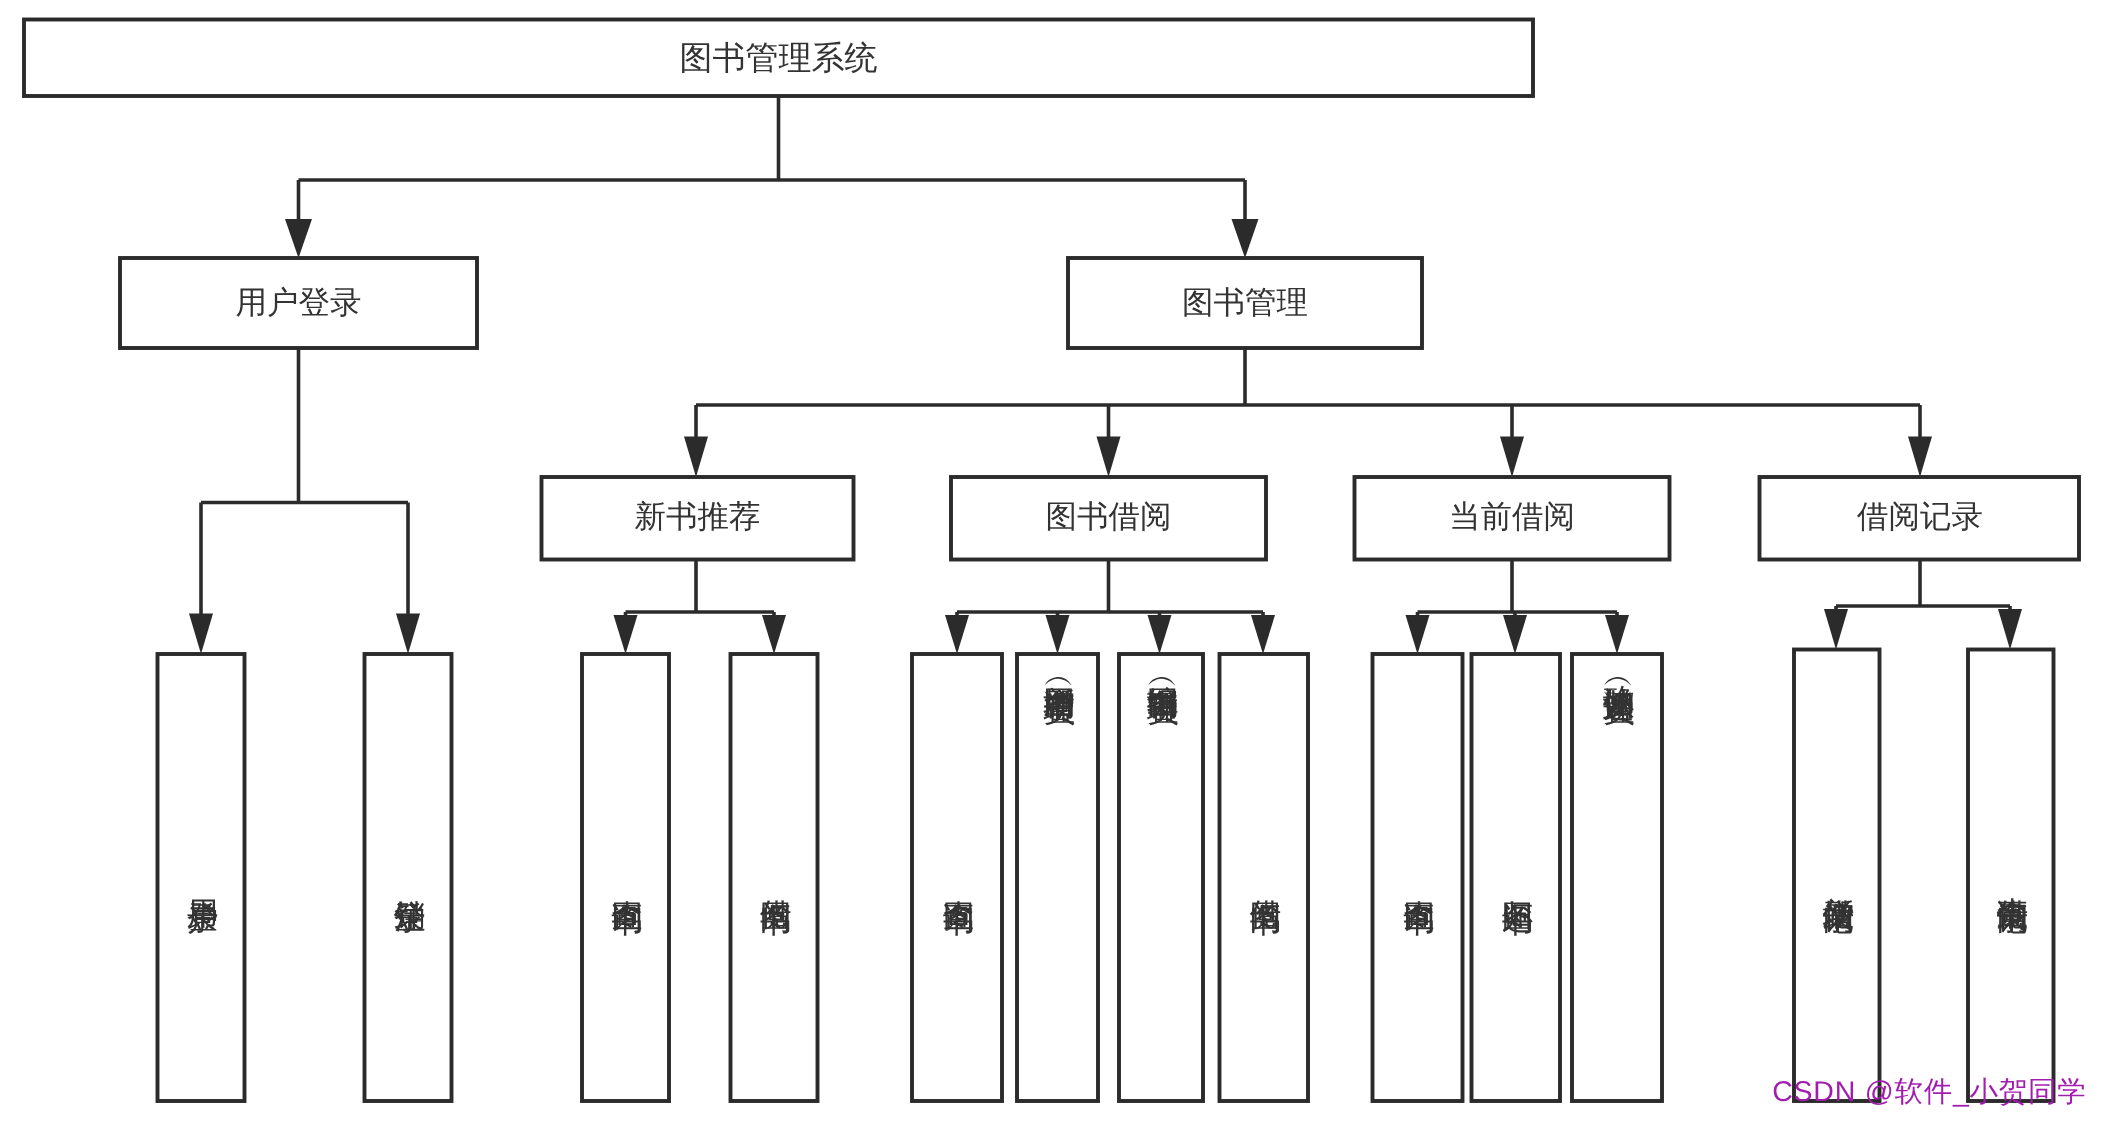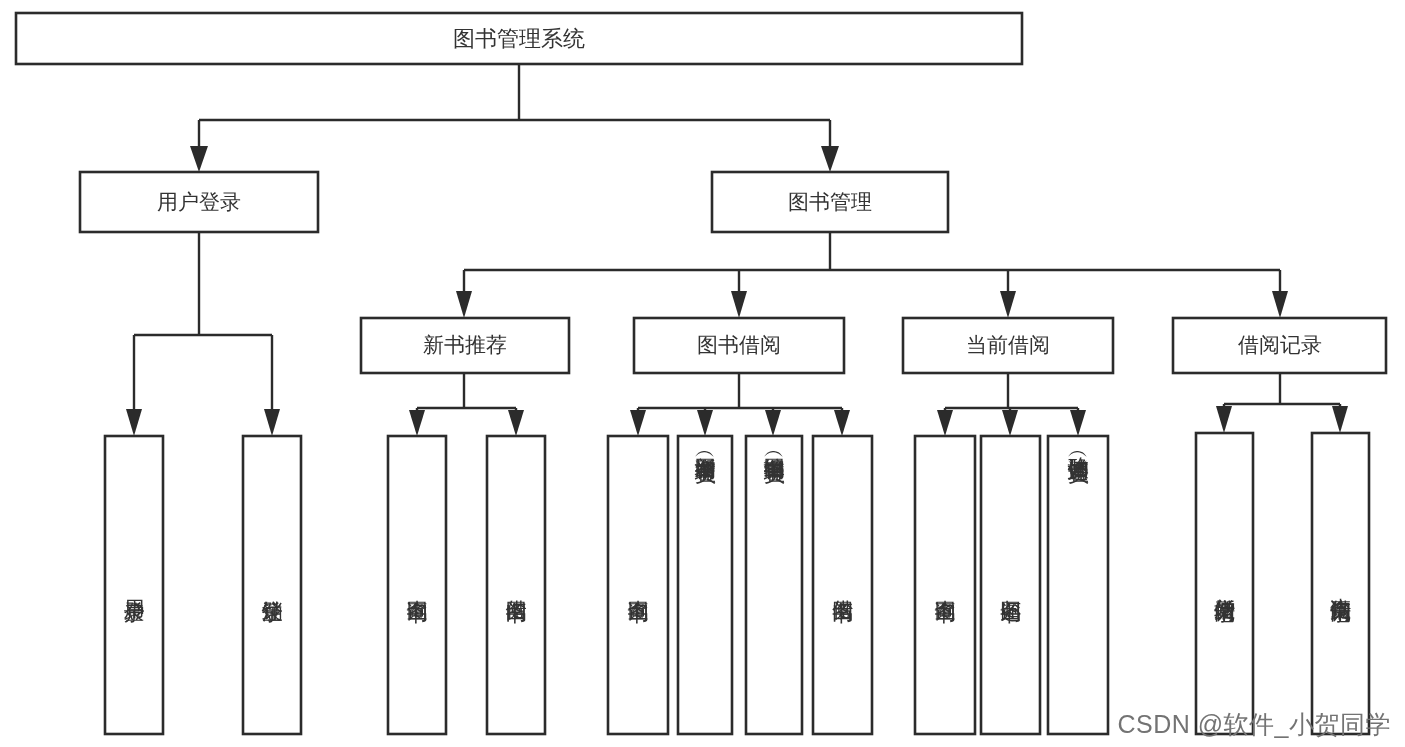--- a/index.html
+++ b/index.html
@@ -74,22 +74,22 @@
     writing-mode: vertical-rl;
     text-orientation: upright;
     letter-spacing: 1px;
     white-space: nowrap;
   }
   .watermark {
     position: absolute;
     right: 14px;
     bottom: 6px;
     font-family: "Liberation Sans", "DejaVu Sans", sans-serif;
-    font-size: 25px;
-    color: #737373;
+    font-size: 19px;
+    color: #a21caf;
     letter-spacing: 0.5px;
     white-space: nowrap;
     user-select: none;
     text-align: right;
   }
 </style>
 </head>
 <body>
 
 <div id="diagram-root">

